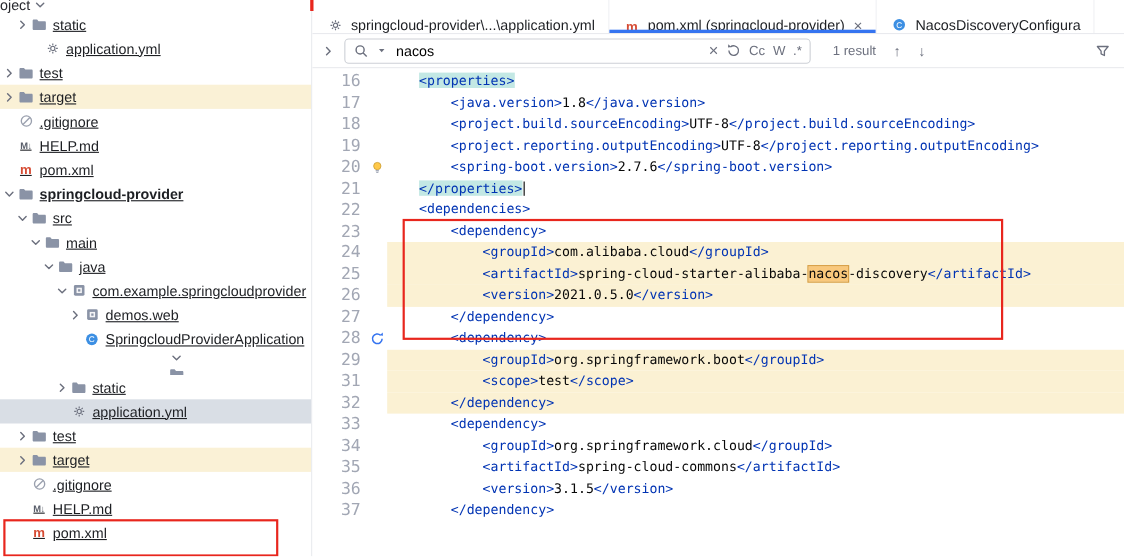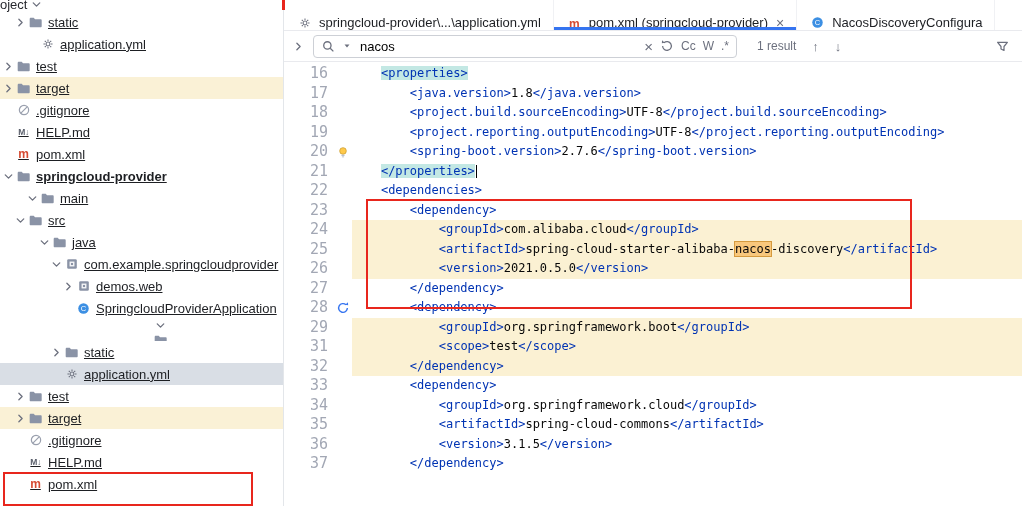--- a/index.html
+++ b/index.html
@@ -160,45 +160,45 @@
               <path d="M4 6l4 4 4-4" fill="none" stroke="#6C707E" stroke-width="1.6" stroke-linecap="round" stroke-linejoin="round"></path>
             </svg>
           </span>
           <span class="ticon">
             <svg width="15" height="15" viewBox="0 0 16 16">
               <path fill="#8A93A6" d="M1.8 4.1c0-.7.5-1.2 1.2-1.2h3.1l1.4 1.6h6c.7 0 1.1.5 1.1 1.2v6.2c0 .7-.5 1.2-1.1 1.2H3c-.7 0-1.2-.5-1.2-1.2z"></path>
             </svg>
           </span>
           <span class="tlabel">springcloud-provider</span>
         </div>
+        <div class="tree-row" style="padding-left: 14px;">
+          <span class="chev">
+            <svg width="13" height="13" viewBox="0 0 16 16">
+              <path d="M4 6l4 4 4-4" fill="none" stroke="#6C707E" stroke-width="1.6" stroke-linecap="round" stroke-linejoin="round"></path>
+            </svg>
+          </span>
+          <span class="ticon">
+            <svg width="15" height="15" viewBox="0 0 16 16">
+              <path fill="#8A93A6" d="M1.8 4.1c0-.7.5-1.2 1.2-1.2h3.1l1.4 1.6h6c.7 0 1.1.5 1.1 1.2v6.2c0 .7-.5 1.2-1.1 1.2H3c-.7 0-1.2-.5-1.2-1.2z"></path>
+            </svg>
+          </span>
+          <span class="tlabel">src</span>
+        </div>
         <div class="tree-row" style="padding-left: 26px;">
           <span class="chev">
             <svg width="13" height="13" viewBox="0 0 16 16">
               <path d="M4 6l4 4 4-4" fill="none" stroke="#6C707E" stroke-width="1.6" stroke-linecap="round" stroke-linejoin="round"></path>
             </svg>
           </span>
           <span class="ticon">
             <svg width="15" height="15" viewBox="0 0 16 16">
               <path fill="#8A93A6" d="M1.8 4.1c0-.7.5-1.2 1.2-1.2h3.1l1.4 1.6h6c.7 0 1.1.5 1.1 1.2v6.2c0 .7-.5 1.2-1.1 1.2H3c-.7 0-1.2-.5-1.2-1.2z"></path>
             </svg>
           </span>
           <span class="tlabel">main</span>
-        </div>
-        <div class="tree-row" style="padding-left: 14px;">
-          <span class="chev">
-            <svg width="13" height="13" viewBox="0 0 16 16">
-              <path d="M4 6l4 4 4-4" fill="none" stroke="#6C707E" stroke-width="1.6" stroke-linecap="round" stroke-linejoin="round"></path>
-            </svg>
-          </span>
-          <span class="ticon">
-            <svg width="15" height="15" viewBox="0 0 16 16">
-              <path fill="#8A93A6" d="M1.8 4.1c0-.7.5-1.2 1.2-1.2h3.1l1.4 1.6h6c.7 0 1.1.5 1.1 1.2v6.2c0 .7-.5 1.2-1.1 1.2H3c-.7 0-1.2-.5-1.2-1.2z"></path>
-            </svg>
-          </span>
-          <span class="tlabel">src</span>
         </div>
         <div class="tree-row" style="padding-left: 38px;">
           <span class="chev">
             <svg width="13" height="13" viewBox="0 0 16 16">
               <path d="M4 6l4 4 4-4" fill="none" stroke="#6C707E" stroke-width="1.6" stroke-linecap="round" stroke-linejoin="round"></path>
             </svg>
           </span>
           <span class="ticon">
             <svg width="15" height="15" viewBox="0 0 16 16">
               <path fill="#8A93A6" d="M1.8 4.1c0-.7.5-1.2 1.2-1.2h3.1l1.4 1.6h6c.7 0 1.1.5 1.1 1.2v6.2c0 .7-.5 1.2-1.1 1.2H3c-.7 0-1.2-.5-1.2-1.2z"></path>

